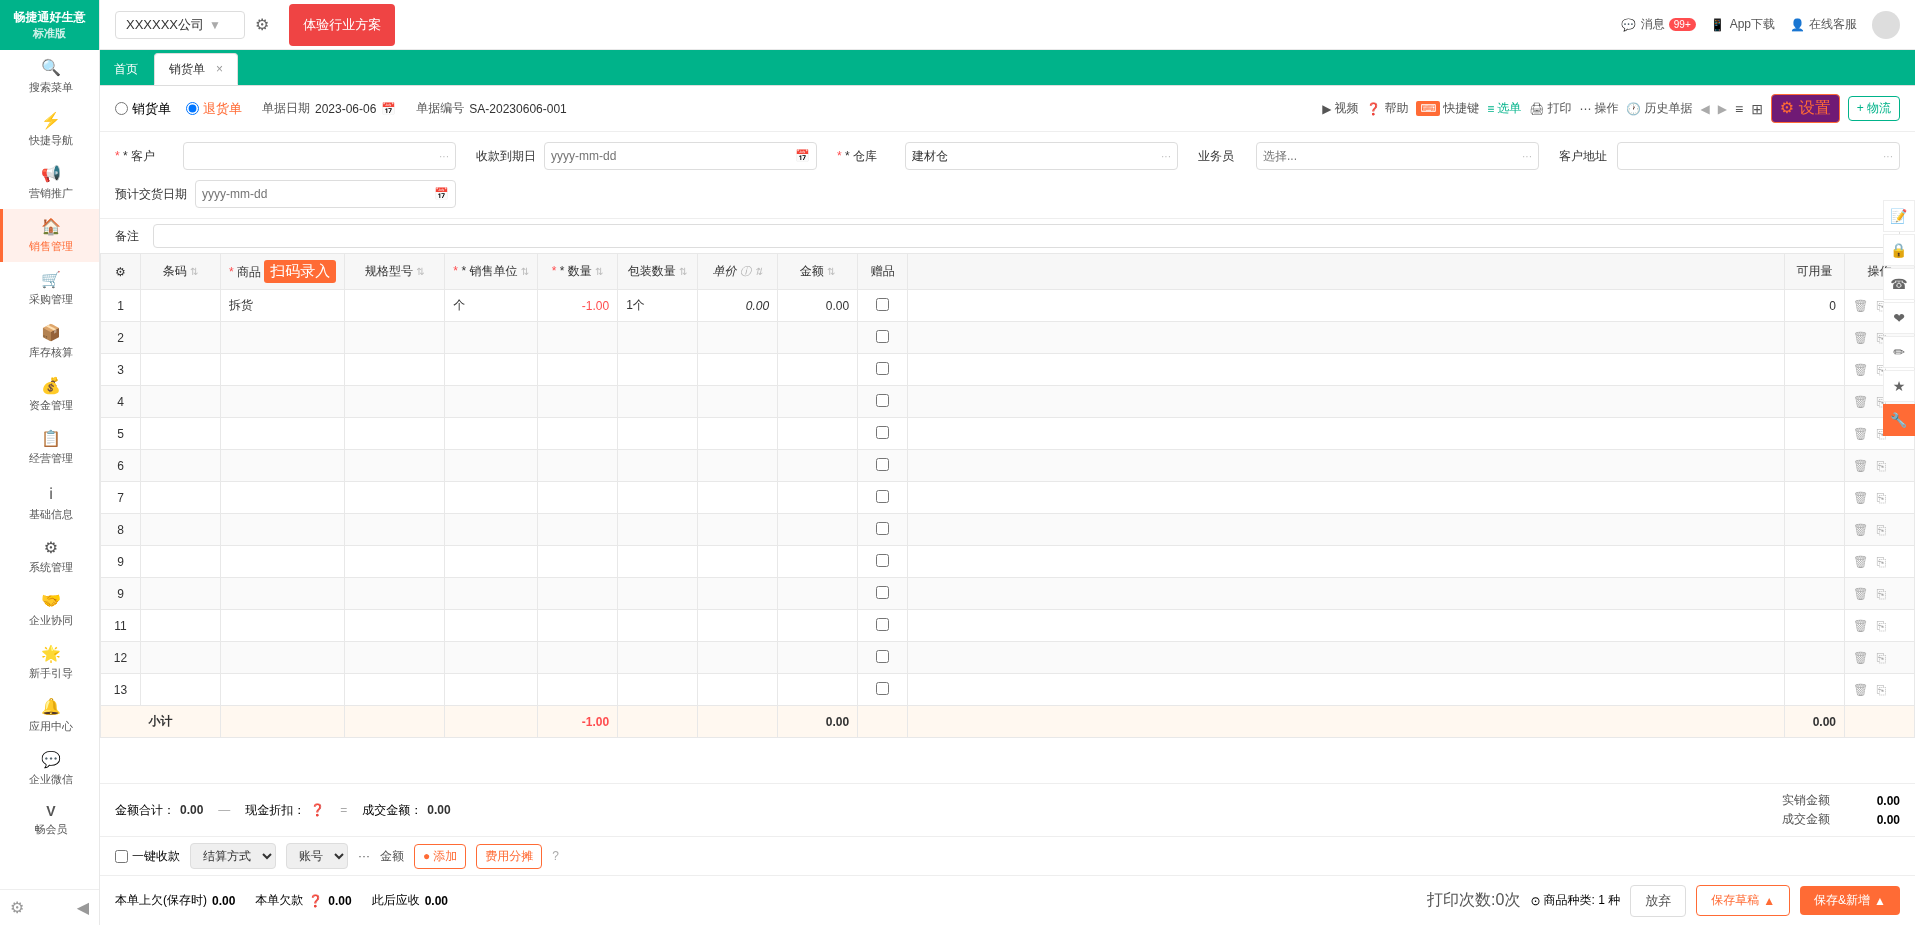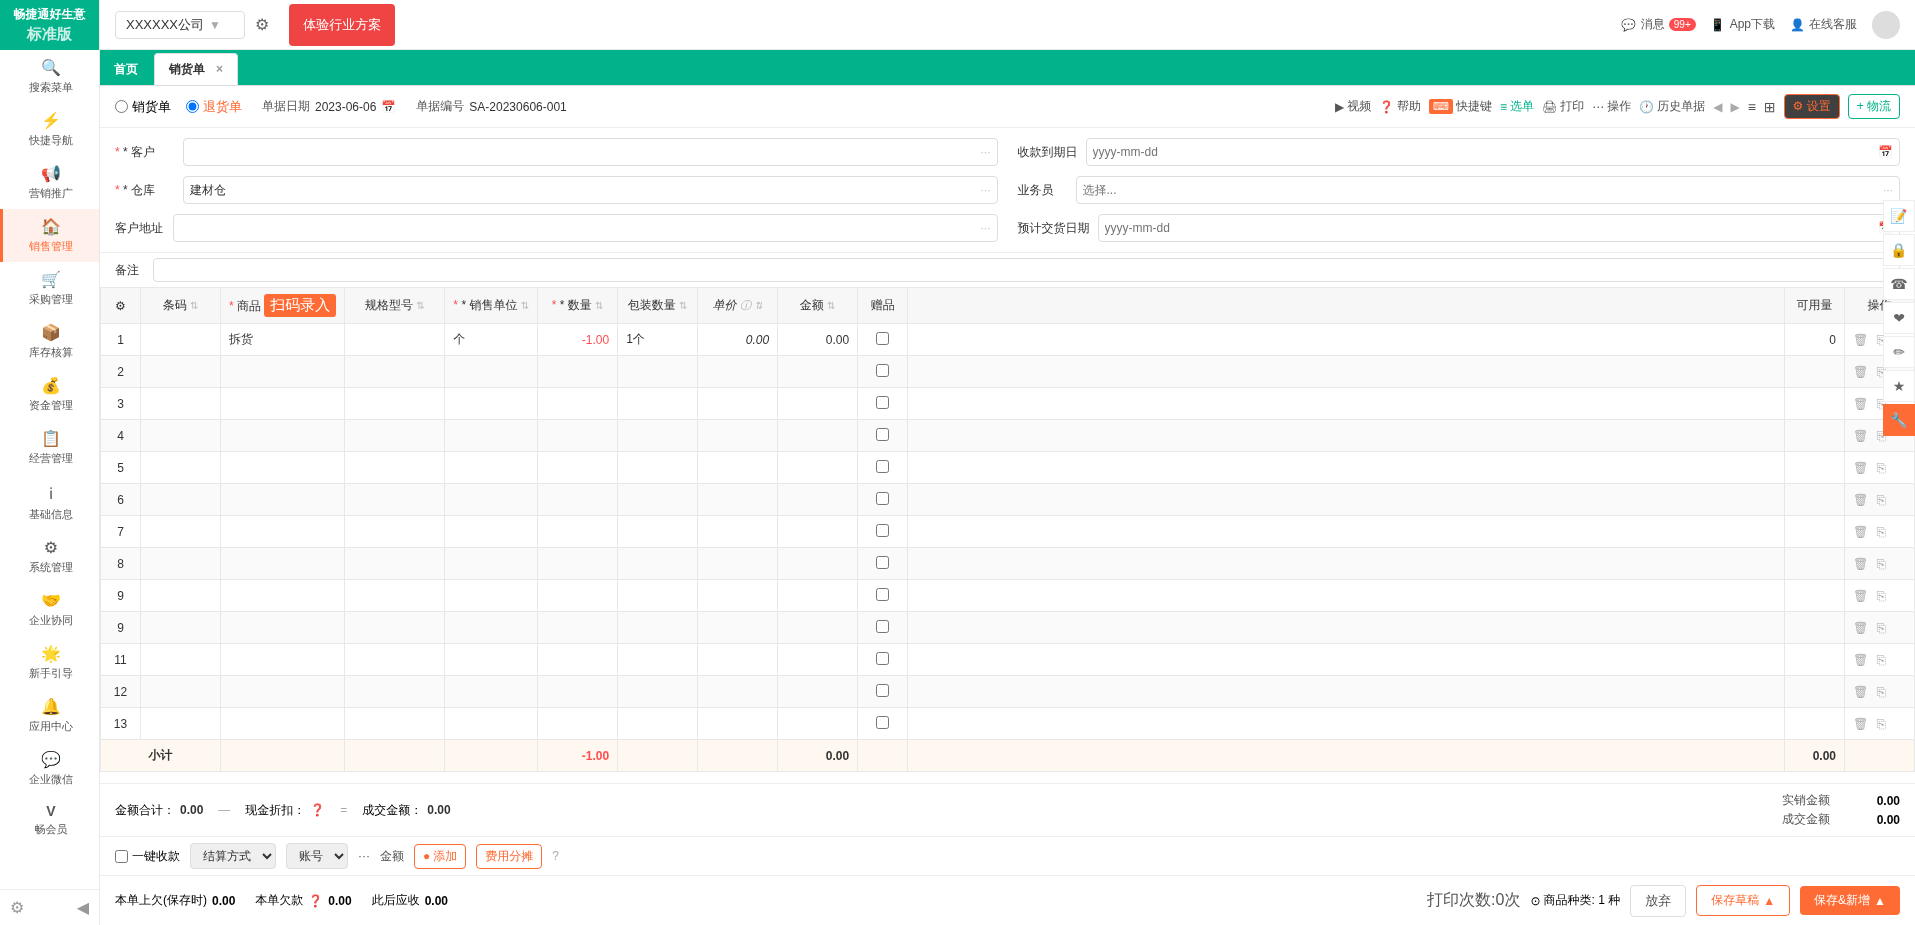--- a/index.html
+++ b/index.html
@@ -24,43 +24,43 @@
     .company-name { font-size: 13px; color: #333; }
     .topbar-actions { display: flex; align-items: center; gap: 8px; margin-left: 10px; }
     .btn-experience { background: #ef4444; color: #fff; border: none; border-radius: 4px; padding: 12px 14px; cursor: pointer; font-size: 13px; }
     .topbar-right { margin-left: auto; display: flex; align-items: center; gap: 15px; }
     .topbar-right-item { display: flex; align-items: center; gap: 4px; cursor: pointer; color: #555; font-size: 12px; }
     .badge { background: #ff4d4f; color: #fff; border-radius: 10px; padding: 1px 5px; font-size: 10px; }
     .avatar { width: 28px; height: 28px; border-radius: 50%; background: #ddd; }
 
     
     .tabs { height: 36px; background: #f0f2f5; display: flex; align-items: flex-end; border-bottom: 1px solid #ddd; padding-left: 0; }
-    .tab { height: 32px; display: flex; align-items: center; gap: 6px; padding: 0 14px; cursor: pointer; border-top-left-radius: 4px; border-top-right-radius: 4px; font-size: 13px; border: 1px solid transparent; margin-right: 2px; font-weight: bold; }
+    .tab { height: 32px; display: flex; align-items: center; gap: 6px; padding: 0 14px; cursor: pointer; border-top-left-radius: 4px; border-top-right-radius: 4px; font-size: 13px; border: 1px solid transparent; margin-right: 2px; }
     .tab.home { background: #f0f2f5; color: #555; }
     .tab.active { background: #fff; border-color: #ddd; border-bottom-color: #fff; color: #333; }
     .tab-close { font-size: 12px; color: #999; cursor: pointer; }
 
     
     .content { flex: 1; background: #fff; display: flex; flex-direction: column; overflow: hidden; }
 
     
     .form-header { padding: 8px 15px; border-bottom: 1px solid #eee; display: flex; align-items: center; gap: 20px; }
     .radio-group { display: flex; gap: 15px; align-items: center; }
     .radio-item { display: flex; align-items: center; gap: 4px; cursor: pointer; }
     .radio-label { font-size: 13px; }
     .form-field { display: flex; align-items: center; gap: 5px; }
     .form-field-label { color: #555; font-size: 12px; }
     .form-field-value { color: #333; font-size: 12px; }
     .header-right { margin-left: auto; display: flex; align-items: center; gap: 8px; }
     .header-btn { display: flex; align-items: center; gap: 3px; color: #555; cursor: pointer; font-size: 12px; }
-    .btn-settings { background: #404040; border: 1px solid #ff6b35; color: #ff6b35; border-radius: 4px; padding: 3px 8px; cursor: pointer; font-size: 12px; }
+    .btn-settings { background: #701a75; border: 1px solid #ff6b35; color: #ff6b35; border-radius: 4px; padding: 3px 8px; cursor: pointer; font-size: 16px; }
     .btn-logistics { background: #fff; border: 1px solid #00b38a; color: #00b38a; border-radius: 4px; padding: 3px 8px; cursor: pointer; font-size: 12px; }
 
     
-    .form-body { padding: 10px 15px; border-bottom: 1px solid #eee; display: grid; grid-template-columns: 1fr 1fr; gap: 10px 20px; }
+    .form-body { padding: 10px 15px; border-bottom: 1px solid #eee; display: grid; grid-template-columns: 1fr 1fr 1fr 1fr 1fr; gap: 10px 20px; }
     .field-row { display: flex; align-items: center; gap: 8px; }
     .field-label { color: #333; font-size: 12px; min-width: 60px; }
     .field-required { color: #ff4d4f; }
     .field-note { padding: 5px 15px; display: flex; align-items: center; gap: 8px; }
 
     
     .table-area { flex: 1; overflow-y: auto; }
     table { width: 100%; border-collapse: collapse; }
     thead tr { background: #f7f7f7; }
     th { border: 1px solid #e8e8e8; padding: 6px 8px; font-size: 12px; color: #333; font-weight: normal; white-space: nowrap; }
@@ -118,21 +118,21 @@
     .th-required { color: #ff4d4f; }
     .th-sort { color: #bbb; cursor: pointer; font-size: 10px; }
   </style>
 </head>
 <body>
 
 <div class="sidebar">
   <div class="sidebar-header">
     <div class="sidebar-header-text">
       <div>畅捷通好生意</div>
-      <div style="font-size:15px;opacity:0.8;">标准版</div>
+      <div style="font-size:11px;opacity:0.8;">标准版</div>
     </div>
   </div>
 
   <div class="sidebar-item">
     <span class="icon">🔍</span>
     <span class="label">搜索菜单</span>
   </div>
   <div class="sidebar-item">
     <span class="icon">⚡</span>
     <span class="label">快捷导航</span>

